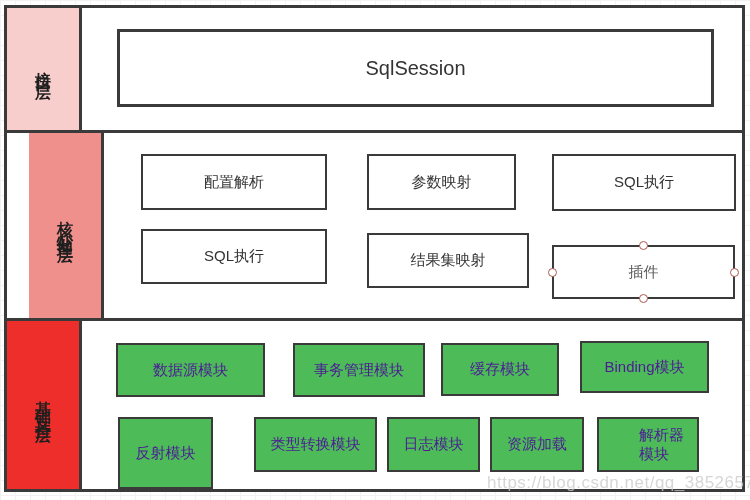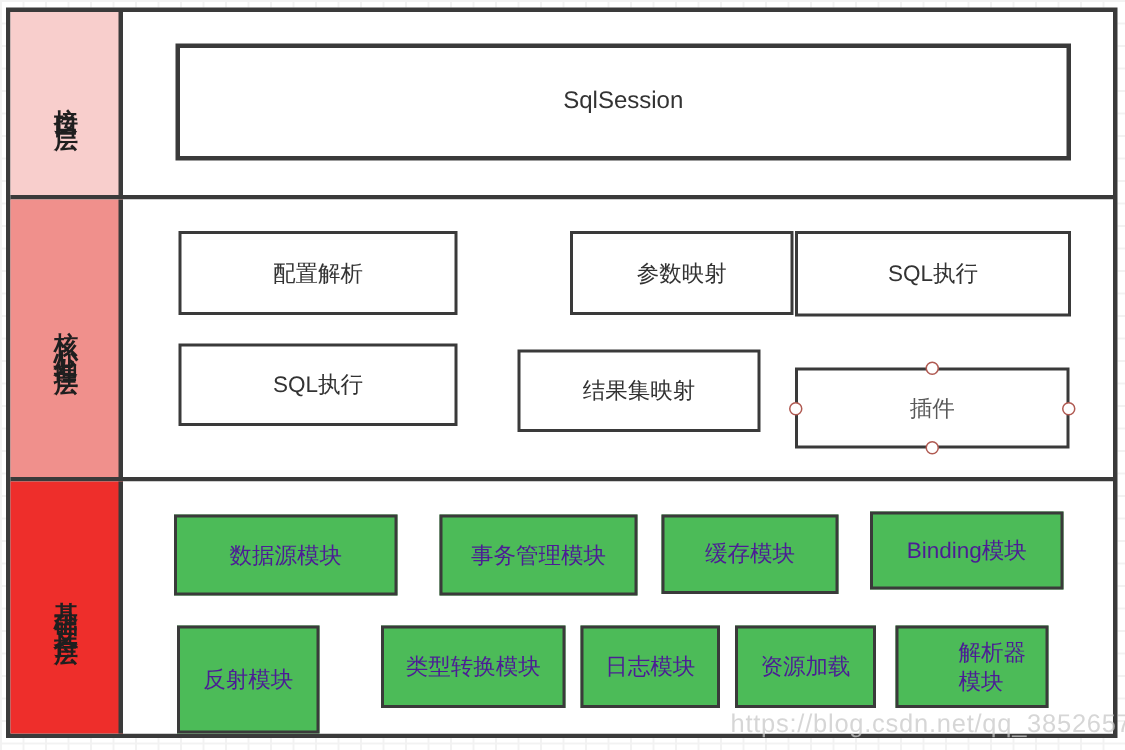--- a/index.html
+++ b/index.html
@@ -43,21 +43,21 @@
   .layer-content{
     position:relative;flex:1;background:#ffffff;
   }
   .shape{
     position:absolute;box-sizing:border-box;
     border:2.5px solid #3a3a3a;
     background:#ffffff;
     display:flex;align-items:center;justify-content:center;
     font-size:15px;color:#333333;
   }
-  .shape.big{font-size:16px;border-width:3px;}
+  .shape.big{font-size:20px;border-width:3px;}
   .shape.green{background:#4cbb58;color:#4c1d95;}
   .shape.selected{color:#595959;}
   .handle{
     position:absolute;width:9px;height:9px;border-radius:50%;
     background:#ffffff;border:1.5px solid #b05a52;
     box-sizing:border-box;
   }
   .handle.top{left:50%;top:-6px;margin-left:-4.5px;}
   .handle.bottom{left:50%;bottom:-6px;margin-left:-4.5px;}
   .handle.left{top:50%;left:-6px;margin-top:-4.5px;}
@@ -77,27 +77,27 @@
 
     <div class="layer-row bordered" style="height:125px;">
       <div class="layer-label" style="background:#f8cecc;">
         <span class="vtext">接口层</span>
       </div>
       <div class="layer-content">
         <div class="shape big" style="left:35px;top:21px;width:597px;height:78px;">SqlSession</div>
       </div>
     </div>
 
-    <div class="layer-row bordered" style="height:188px;">
+    <div class="layer-row bordered" style="height:188px;padding-left:22px;">
       <div class="layer-label" style="background:#f0908c;">
         <span class="vtext">核心处理层</span>
       </div>
       <div class="layer-content">
         <div class="shape" style="left:37px;top:21px;width:186px;height:56px;">配置解析</div>
-        <div class="shape" style="left:263px;top:21px;width:149px;height:56px;margin-left:35px;">参数映射</div>
+        <div class="shape" style="left:263px;top:21px;width:149px;height:56px;">参数映射</div>
         <div class="shape" style="left:448px;top:21px;width:184px;height:57px;">SQL执行</div>
         <div class="shape" style="left:37px;top:96px;width:186px;height:55px;">SQL执行</div>
         <div class="shape" style="left:263px;top:100px;width:162px;height:55px;">结果集映射</div>
         <div class="shape selected" style="left:448px;top:100px;width:183px;height:54px;margin-top:12px;">插件
           <span class="handle top"></span>
           <span class="handle bottom"></span>
           <span class="handle left"></span>
           <span class="handle right"></span>
         </div>
       </div>

